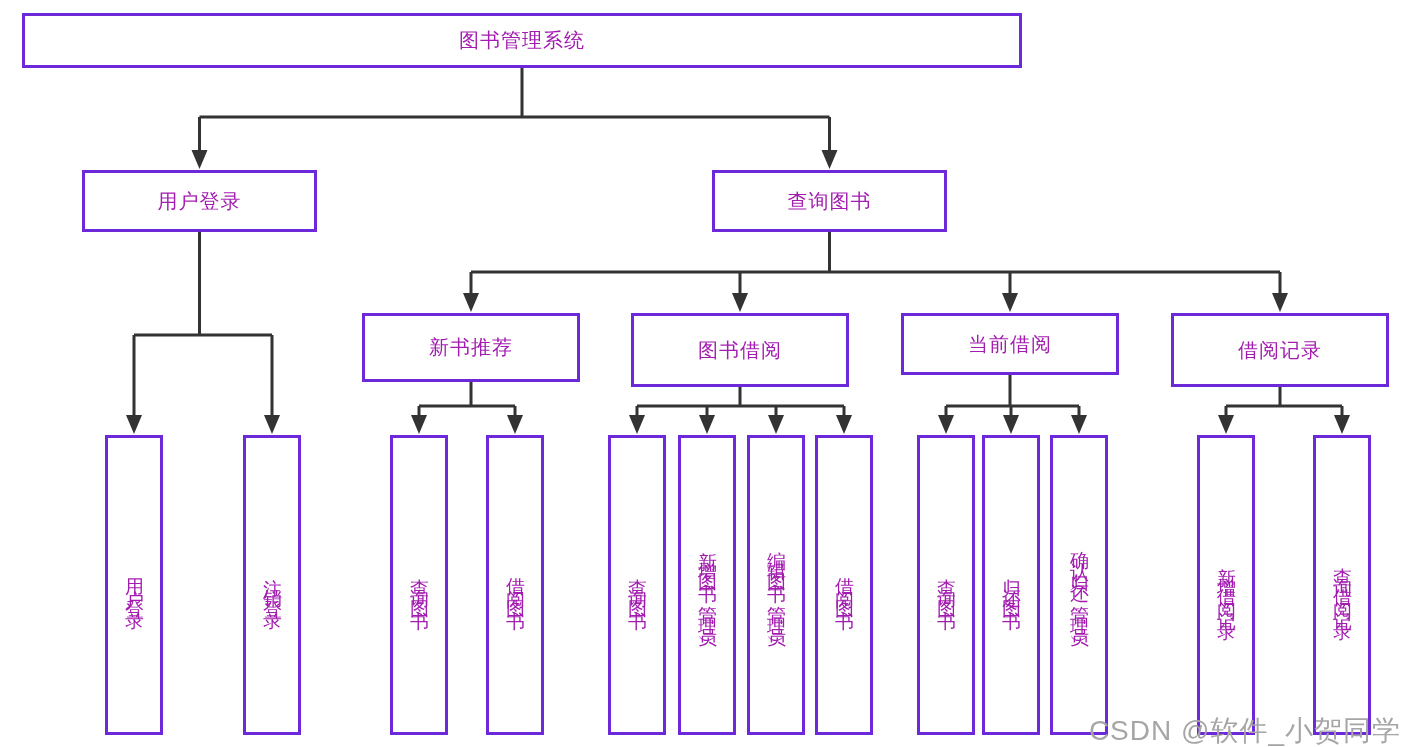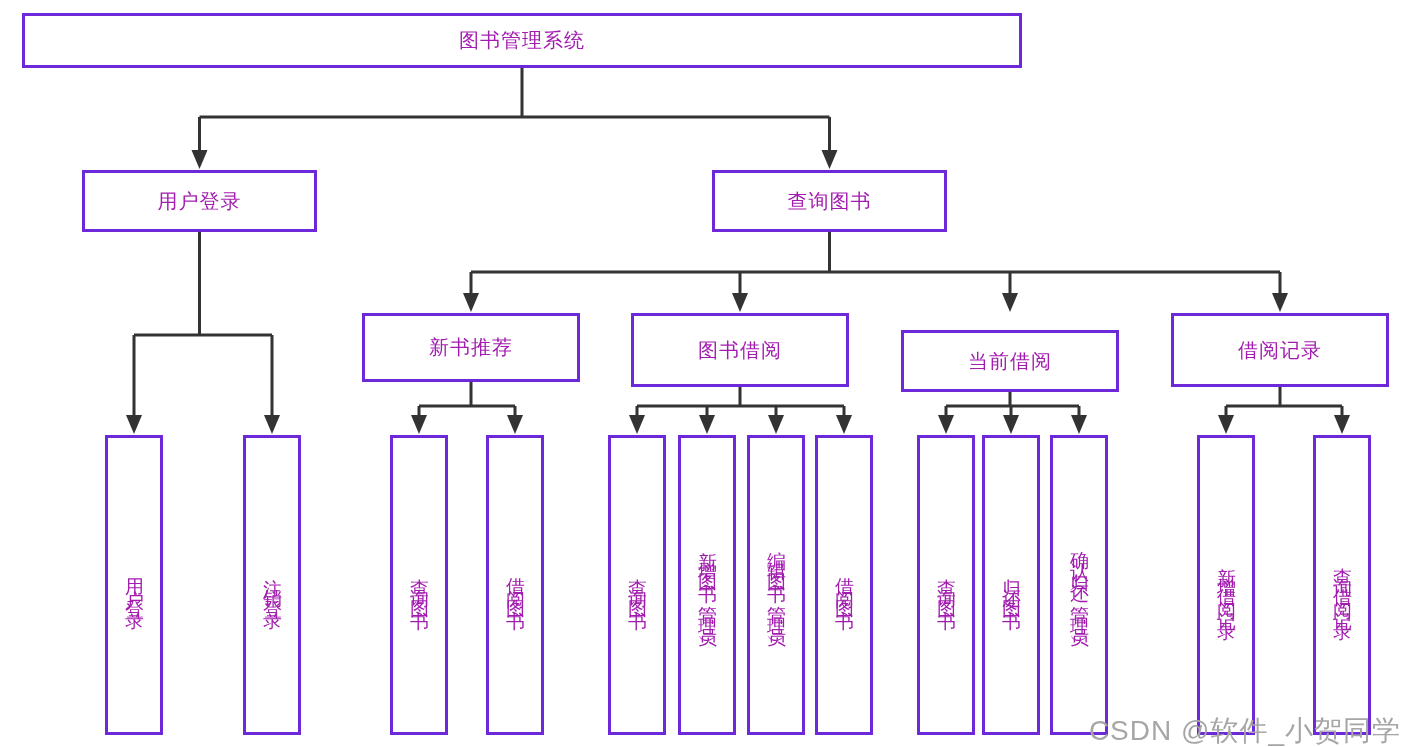--- a/index.html
+++ b/index.html
@@ -69,21 +69,21 @@
     </g>
   </svg>
 
   <div class="box h" style="left:22px; top:13px; width:1000px; height:55px;">图书管理系统</div>
 
   <div class="box h" style="left:82px; top:170px; width:235px; height:62px;">用户登录</div>
   <div class="box h" style="left:712px; top:170px; width:235px; height:62px;">查询图书</div>
 
   <div class="box h" style="left:362px; top:313px; width:218px; height:69px;">新书推荐</div>
   <div class="box h" style="left:631px; top:313px; width:218px; height:74px;">图书借阅</div>
-  <div class="box h" style="left:901px; top:313px; width:218px; height:62px;margin-top:17px;">当前借阅</div>
+  <div class="box h" style="left:901px; top:313px; width:218px; height:62px;">当前借阅</div>
   <div class="box h" style="left:1171px; top:313px; width:218px; height:74px;">借阅记录</div>
 
   <div class="box leaf" style="left:105px; top:435px; width:58px; height:300px;">
     <span class="vtext">用户登录</span>
   </div>
   <div class="box leaf" style="left:243px; top:435px; width:58px; height:300px;">
     <span class="vtext">注销登录</span>
   </div>
 
   <div class="box leaf" style="left:390px; top:435px; width:58px; height:300px;">

